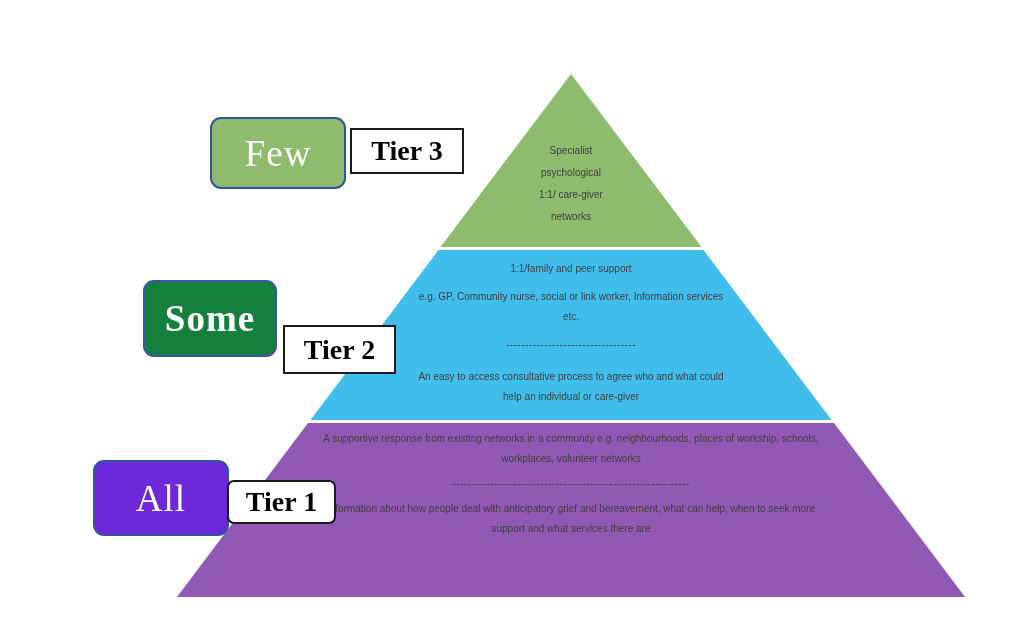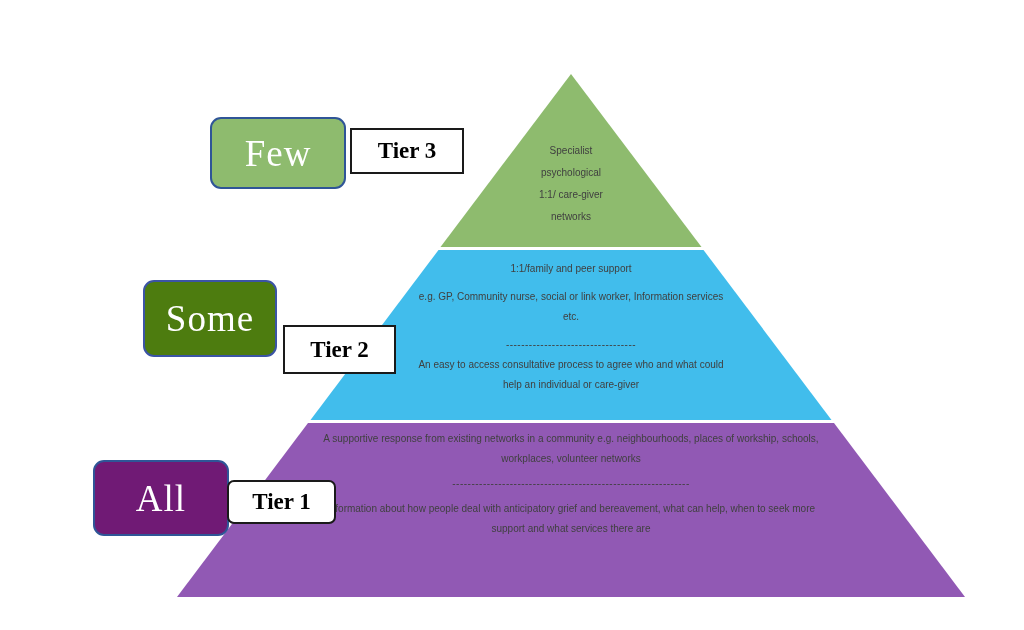--- a/index.html
+++ b/index.html
@@ -35,21 +35,21 @@
     left: 491px; top: 140px;
     width: 160px;
     line-height: 22px;
   }
   .blue-text {
     left: 361px; top: 259px;
     width: 420px;
   }
   .blue-text .p2 { max-width: 320px; margin-top: 8px; }
   .blue-text .divider { margin-top: 8px; }
-  .blue-text .p3 { max-width: 320px; margin-top: 0; }
+  .blue-text .p3 { max-width: 320px; margin-top: 12px; }
   .purple-text {
     left: 301px; top: 429px;
     width: 540px;
   }
   .purple-text .p1 { max-width: 530px; }
   .purple-text .divider { margin-top: 5px; }
   .purple-text .p2 { max-width: 500px; margin-top: 5px; }
   .divider {
     white-space: nowrap;
     overflow: hidden;
@@ -70,41 +70,42 @@
   }
   .badge-few {
     left: 210px; top: 117px;
     width: 132px; height: 68px;
     background: #8EBB6E;
     border: 2.5px solid #2F5597;
   }
   .badge-some {
     left: 143px; top: 280px;
     width: 130px; height: 73px;
-    background: #4d7c0f;
+    background: #15803d;
     border: 2.5px solid #3B54A5;
+    font-weight: bold;
   }
   .badge-all {
     left: 93px; top: 460px;
     width: 132px; height: 72px;
-    background: #701a75;
+    background: #6d28d9;
     border: 2.5px solid #2F5597;
   }
   
   .tierbox {
     position: absolute;
     display: flex;
     align-items: center;
     justify-content: center;
     background: #ffffff;
     border: 2px solid #1a1a1a;
     color: #000000;
     font-family: "Liberation Serif", serif;
     font-weight: 700;
-    font-size: 23px;
+    font-size: 28px;
     z-index: 4;
   }
   .tierbox-3 { left: 350px; top: 128px; width: 110px; height: 42px; }
   .tierbox-2 { left: 283px; top: 293px; width: 109px; height: 45px; margin-top: 32px; }
   .tierbox-1 { left: 227px; top: 480px; width: 105px; height: 40px; border-radius: 7px; }
 </style>
 </head>
 <body>
 
 <div class="canvas">

